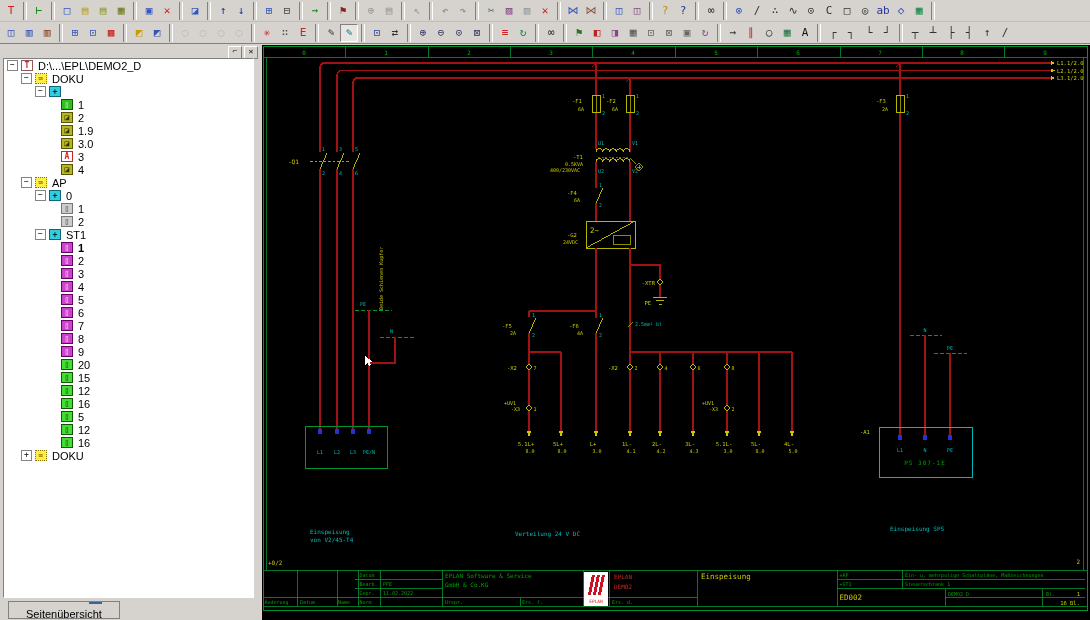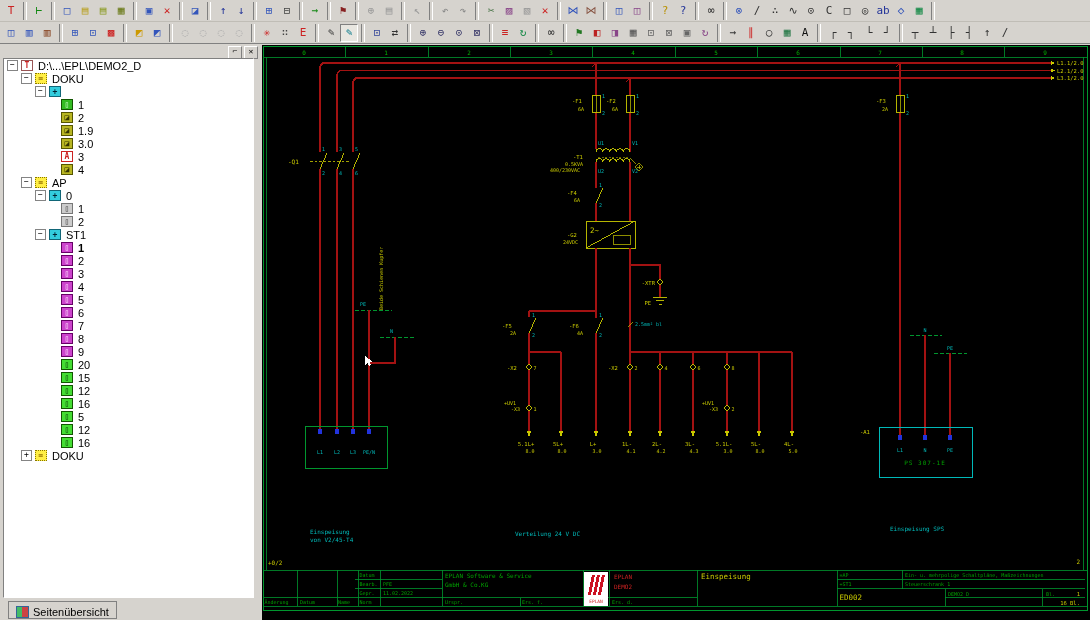--- a/index.html
+++ b/index.html
@@ -33,21 +33,21 @@
   .ic-project{background:#fff;border:1px solid #995555;color:#cc2222;font-weight:bold;}
   .ic-folder{background:#ffee44;border:1px dotted #887700;color:#997700;}
   .ic-plant{background:#33ccdd;border:1px solid #116677;color:#002233;font-weight:bold;}
   .ic-pgreen{background:#33bb22;border:1px solid #115500;color:#ccffcc;}
   .ic-polive{background:#b8b622;border:1px solid #555500;color:#333300;}
   .ic-pdoc{background:#ffffff;border:1px solid #cc2222;color:#cc2222;font-weight:bold;}
   .ic-pgray{background:#cccccc;border:1px solid #777777;color:#444444;}
   .ic-pmag{background:#cc44cc;border:1px solid #660066;color:#ffddff;}
   .ic-pgreen2{background:#44dd33;border:1px solid #115500;color:#003300;}
   #page-tab{position:absolute;left:8px;top:601px;height:16px;display:flex;align-items:flex-end;
-            padding:0 7px;background:#d6d3ce;border:1px solid #808080;gap:4px;}
+            padding:0 17px;background:#d6d3ce;border:1px solid #808080;gap:4px;flex-direction:column;}
   .tabicon{width:11px;height:10px;border:1px solid #336699;
            background:linear-gradient(90deg,#44bb66 50%,#cc4444 50%);}
   
   #canvas{position:absolute;left:262px;top:45px;width:828px;height:575px;background:#000;}
   svg text{font-family:"DejaVu Sans Mono",monospace;}
   .frame{stroke:#00962e;stroke-width:1;fill:none;}
   .tbl{stroke:#00962e;stroke-width:0.8;}
   .busbar{stroke:#00962e;stroke-width:1;stroke-dasharray:4 2;}
   .bus{stroke:#a31212;stroke-width:1.7;fill:none;}
   .wire{stroke:#a31212;stroke-width:1.1;fill:none;}

